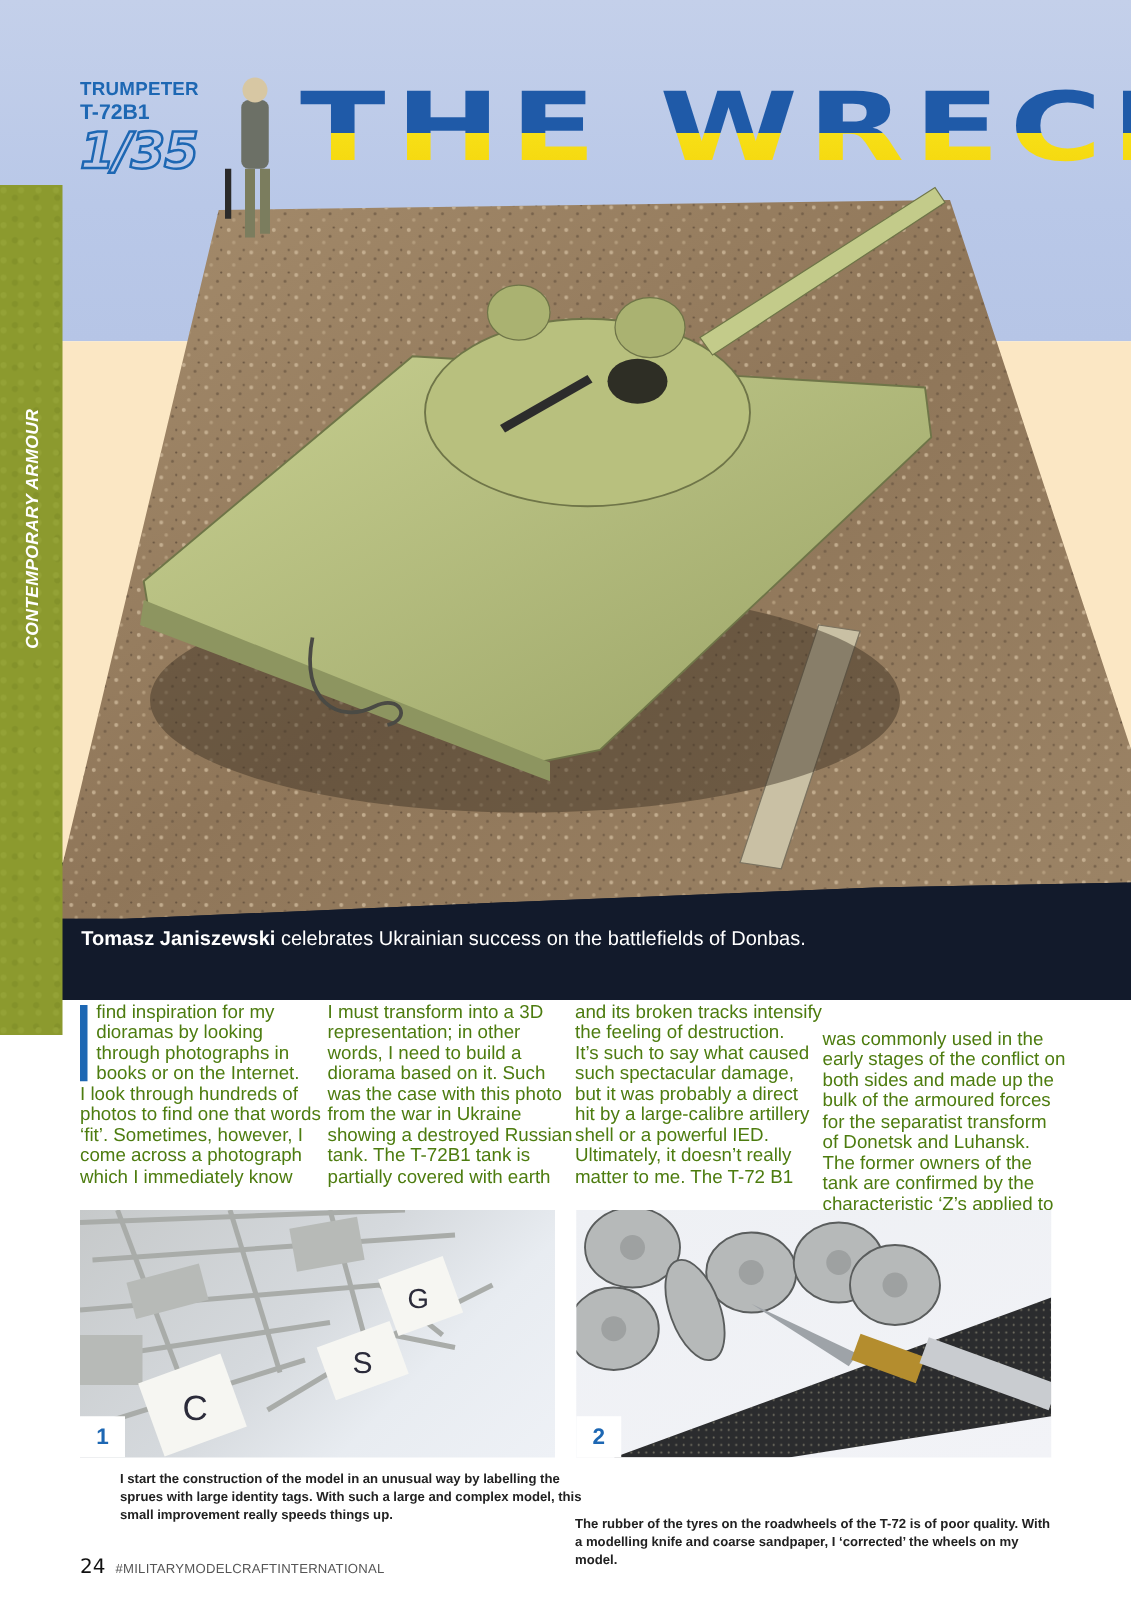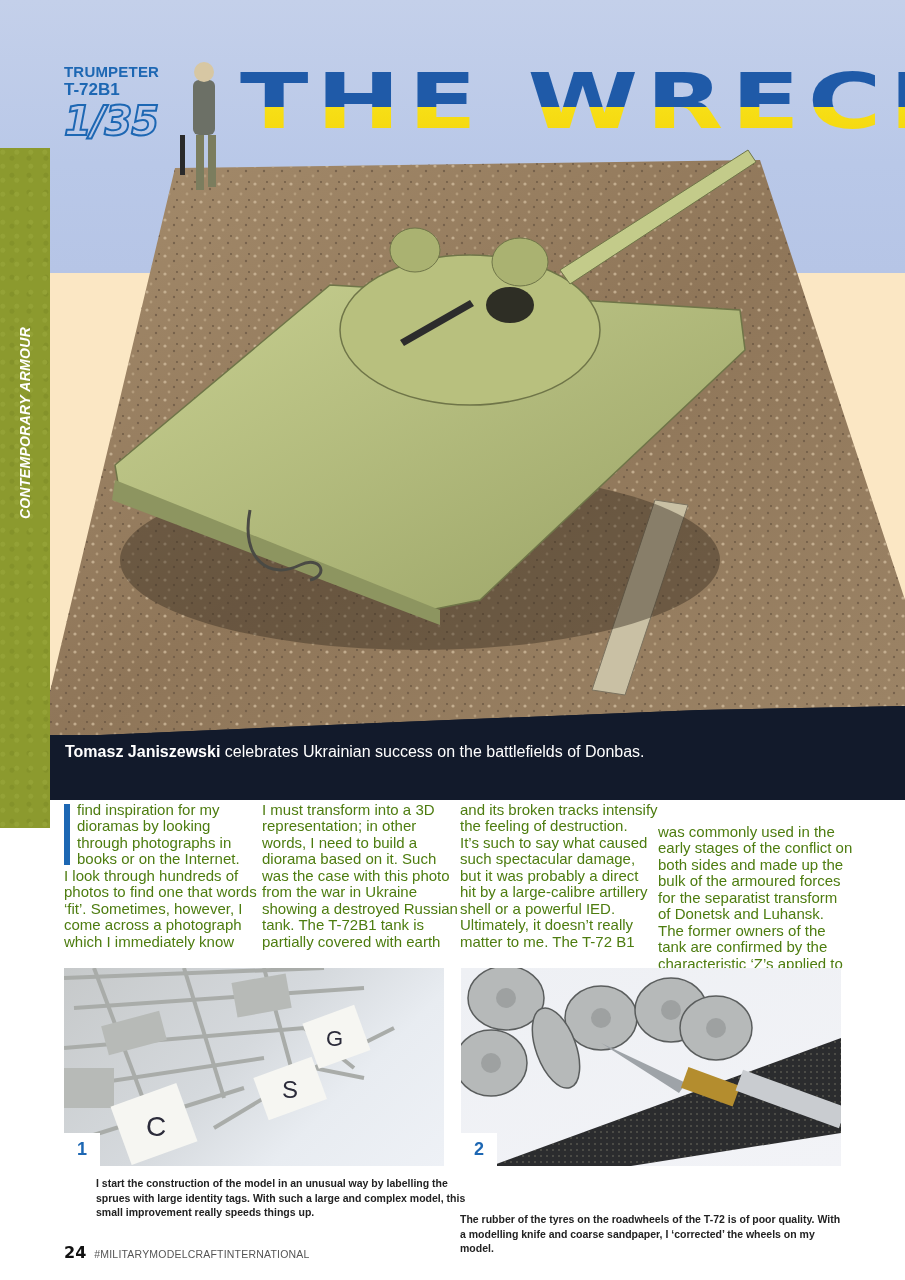--- a/index.html
+++ b/index.html
@@ -52,21 +52,21 @@
   .fig { position: absolute; top: 968px; width: 380px; height: 198px; overflow: hidden; }
   .fig1 { left: 64px; background: linear-gradient(135deg, #c6c9ca 0%, #d5d9dd 45%, #e8ecf1 70%, #eef1f6 100%); }
   .fig2 { left: 461px; background: linear-gradient(160deg, #eef0f4 0%, #f2f3f7 100%); }
   .fig-num { position: absolute; left: 0; bottom: 0; width: 36px; height: 33px; background: #ffffff; color: #1d67b3; font-weight: bold; font-size: 18px; display: flex; align-items: center; justify-content: center; }
 
   .caption { position: absolute; top: 1176px; font-size: 10.5px; line-height: 14.5px; font-weight: bold; color: #222; }
   .cap1 { left: 48px; width: 385px; margin-left: 48px; }
   .cap2 { left: 460px; width: 385px; margin-top: 36px; }
 
   .footer { position: absolute; left: 64px; top: 1243px; display: flex; align-items: baseline; gap: 8px; }
-  .page-num { font-size: 16px; font-weight: bold; color: #111; font-family: "DejaVu Sans", sans-serif; }
+  .page-num { font-size: 16px; font-weight: normal; color: #111; font-family: "DejaVu Sans", sans-serif; }
   .hashtag { font-size: 10.5px; color: #555; letter-spacing: 0.2px; }
 </style>
 </head>
 <body>
 
 <div class="hero">
   <div class="sky"></div>
   <div class="wall"></div>
   <div class="dark-base"></div>
 

